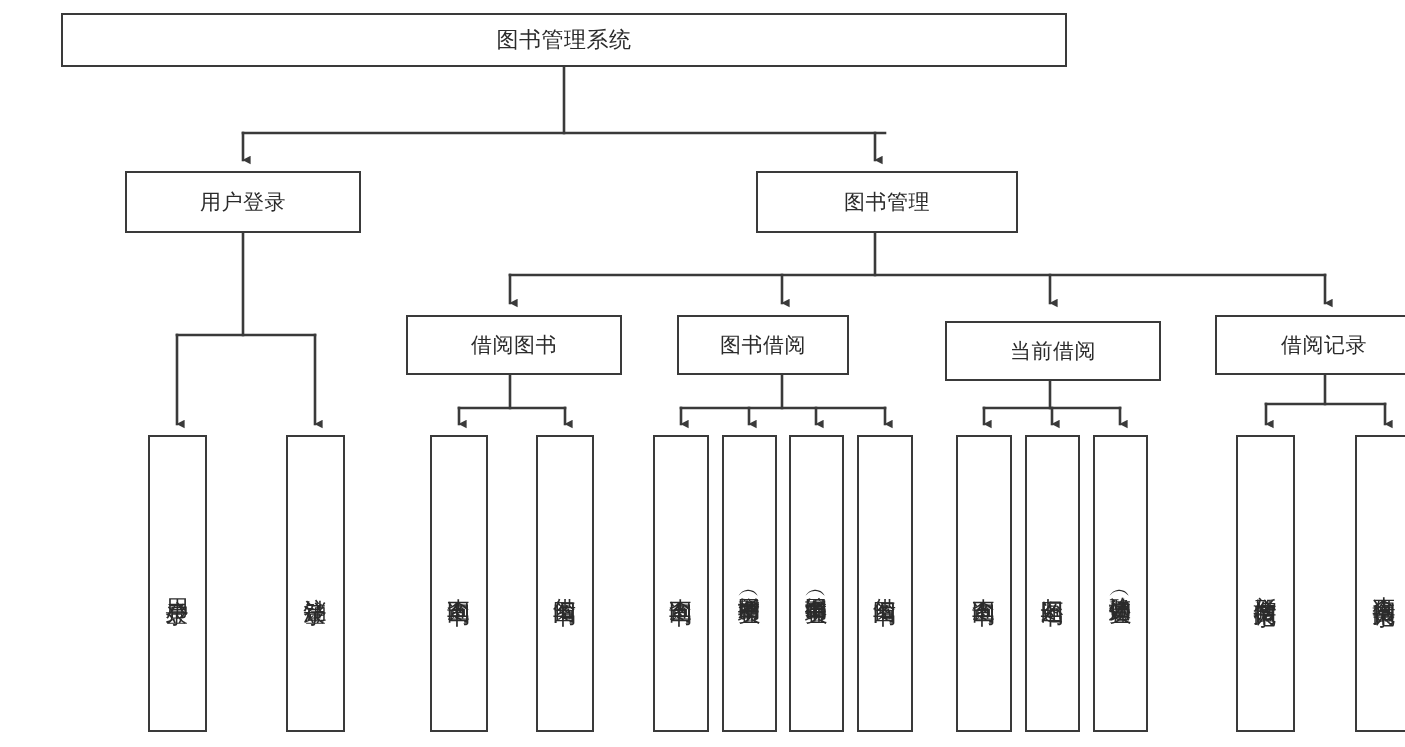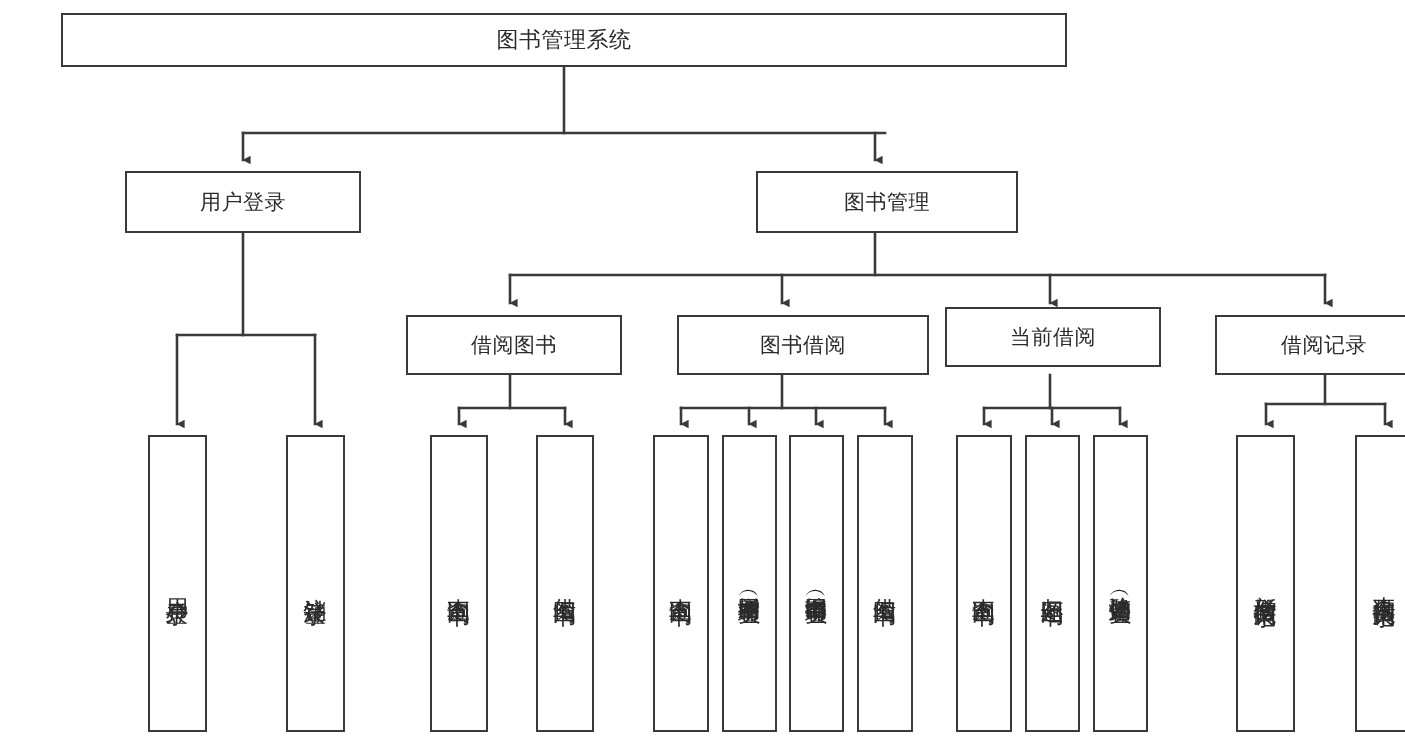--- a/index.html
+++ b/index.html
@@ -143,24 +143,24 @@
   <div class="node horizontal" style="left:81px; top:171px; width:236px; height:62px;">
     <span class="node-label">用户登录</span>
   </div>
   <div class="node horizontal" style="left:712px; top:171px; width:262px; height:62px;">
     <span class="node-label">图书管理</span>
   </div>
 
   <div class="node horizontal" style="left:362px; top:315px; width:216px; height:60px;">
     <span class="node-label">借阅图书</span>
   </div>
-  <div class="node horizontal" style="left:633px; top:315px; width:252px; height:60px;">
+  <div class="node horizontal" style="left:633px; top:315px; width:172px; height:60px;">
     <span class="node-label">图书借阅</span>
   </div>
-  <div class="node horizontal" style="left:901px; top:307px; width:216px; height:60px;">
+  <div class="node horizontal" style="left:901px; top:321px; width:216px; height:60px;">
     <span class="node-label">当前借阅</span>
   </div>
   <div class="node horizontal" style="left:1171px; top:315px; width:218px; height:60px;">
     <span class="node-label">借阅记录</span>
   </div>
 
   <div class="node vertical" style="left:104px; top:435px; width:59px; height:297px;">
     <span class="node-label">用户登录</span>
   </div>
   <div class="node vertical" style="left:242px; top:435px; width:59px; height:297px;">

